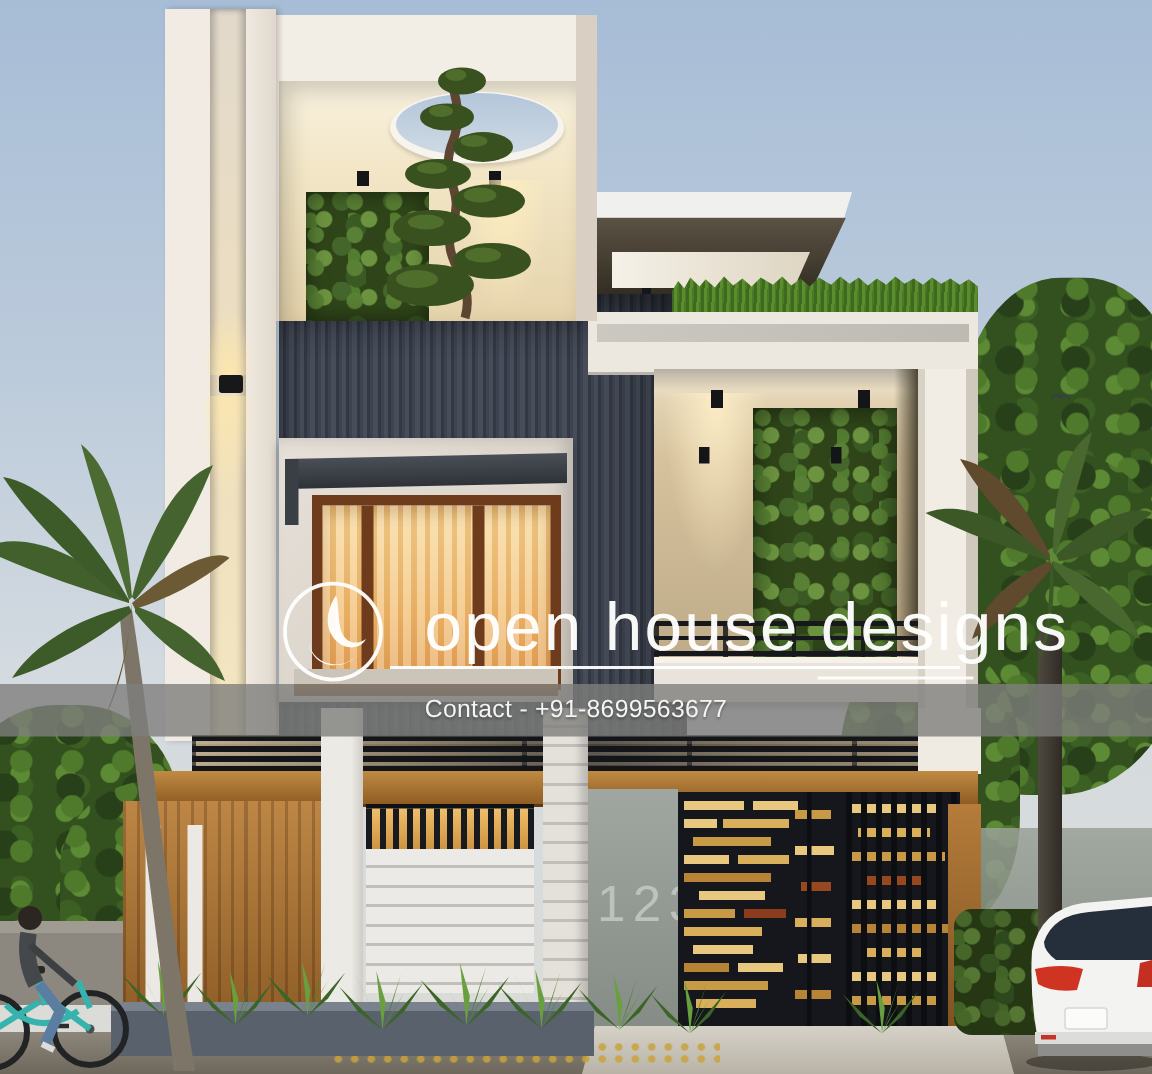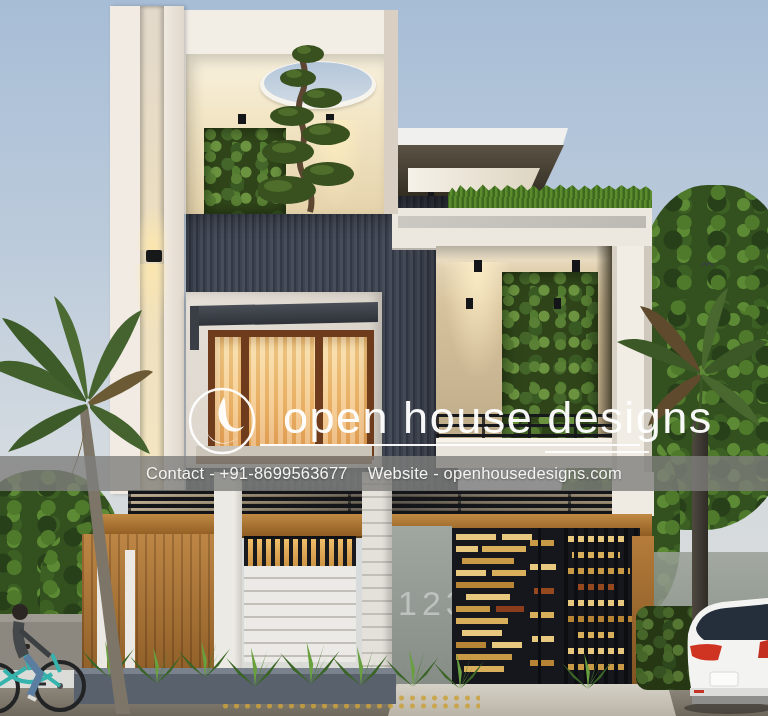--- a/index.html
+++ b/index.html
@@ -20,21 +20,21 @@
     radial-gradient(circle at 45% 75%, #5d8a34 0 6px, transparent 7px),
     radial-gradient(circle at 15% 60%, #3c5f24 0 8px, transparent 9px);
     background-size:34px 30px,44px 38px,30px 26px,38px 34px;border-radius:45%;}
   .darkslat{background:repeating-linear-gradient(90deg,#474d59 0 3px,#333845 3px 5px,#3d4350 5px 7px);}
   .woodv{background:linear-gradient(180deg,#bd8645 0%,#a06c2e 55%,#8a5a24 100%);
          background-blend-mode:multiply;}
   .grass{background:repeating-linear-gradient(92deg,#3e6a1f 0 2px,#5b8c2e 2px 4px,#4a7a26 4px 5px);
     clip-path:polygon(0 40%,2% 18%,4% 34%,6% 10%,9% 30%,11% 14%,14% 32%,17% 8%,20% 28%,23% 12%,26% 30%,29% 10%,33% 26%,36% 8%,39% 28%,42% 12%,45% 30%,48% 10%,52% 26%,55% 8%,58% 24%,61% 10%,64% 28%,67% 12%,70% 26%,73% 8%,76% 24%,79% 12%,82% 26%,85% 10%,88% 24%,91% 12%,94% 26%,97% 14%,100% 30%,100% 100%,0 100%);}
   .groovesH{background-image:repeating-linear-gradient(180deg,transparent 0 11px,#c2bfb9 11px 13px);}
   #contactbar{background:rgba(126,126,124,.8);color:#f4f4f2;display:flex;gap:20px;justify-content:center;align-items:center;
-    font-size:16.5px;letter-spacing:.2px;text-shadow:0 1px 2px rgba(0,0,0,.35);}
+    font-size:16.5px;letter-spacing:.2px;text-shadow:0 1px 2px rgba(0,0,0,.35);flex-direction:column;}
   #wmtext{font-size:45px;color:rgba(255,255,255,.96);letter-spacing:1.5px;font-weight:300;white-space:nowrap;}
   #numplate{font-size:34px;color:#c2c6c2;letter-spacing:5px;opacity:.92;}
 </style>
 </head>
 <body>
 
 <div id="stage">
 
   <div class="abs treeblob" style="left:640px;top:185px;width:150px;height:210px;"></div>
   <div class="abs treeblob" style="left:600px;top:300px;width:190px;height:230px;"></div>
@@ -288,21 +288,20 @@
     <path d="M10,58 Q28,54 42,58 L38,72 Q22,74 12,68 Z" fill="#cf3322"></path>
     <path d="M80,54 L88,52 L88,70 L78,70 Z" fill="#c32f20"></path>
     <rect x="30" y="84" width="28" height="14" rx="2" fill="#fbfbf9" stroke="#d8d8d4"></rect>
     <rect x="10" y="100" width="78" height="8" fill="#dcdcda"></rect>
     <rect x="12" y="108" width="76" height="8" fill="#8e8e8c"></rect>
     <rect x="14" y="102" width="10" height="3" fill="#c43326"></rect>
   </svg>
 
   <div id="contactbar" class="abs" style="left:0;top:456px;width:768px;height:35px;">
     <span>Contact - +91-8699563677</span>
-    <span>Website - openhousedesigns.com</span>
   </div>
 
   <svg class="abs" style="left:186px;top:385px;" width="72" height="72" viewBox="0 0 72 72">
     <circle cx="36" cy="36" r="32" fill="none" stroke="rgba(255,255,255,.95)" stroke-width="2.5"></circle>
     <path d="M38,12 C30,24 31,36 39,43 C46,49 55,47 58,41 C51,46 43,43 41,34 C39,25 40,17 38,12 Z" fill="rgba(255,255,255,.95)"></path>
     <path d="M20,42 A18,16 0 0 0 52,52 C45,60 31,61 24,53 C21,49.5 20,46 20,42 Z" fill="rgba(255,255,255,.95)"></path>
   </svg>
   <div id="wmtext" class="abs" style="left:258px;top:392px;margin-left:25px;">open house designs</div>
   <div class="abs" style="left:260px;top:444px;width:380px;height:2px;background:rgba(255,255,255,.95);"></div>
   <div class="abs" style="left:545px;top:451px;width:104px;height:2px;background:rgba(255,255,255,.9);"></div>

